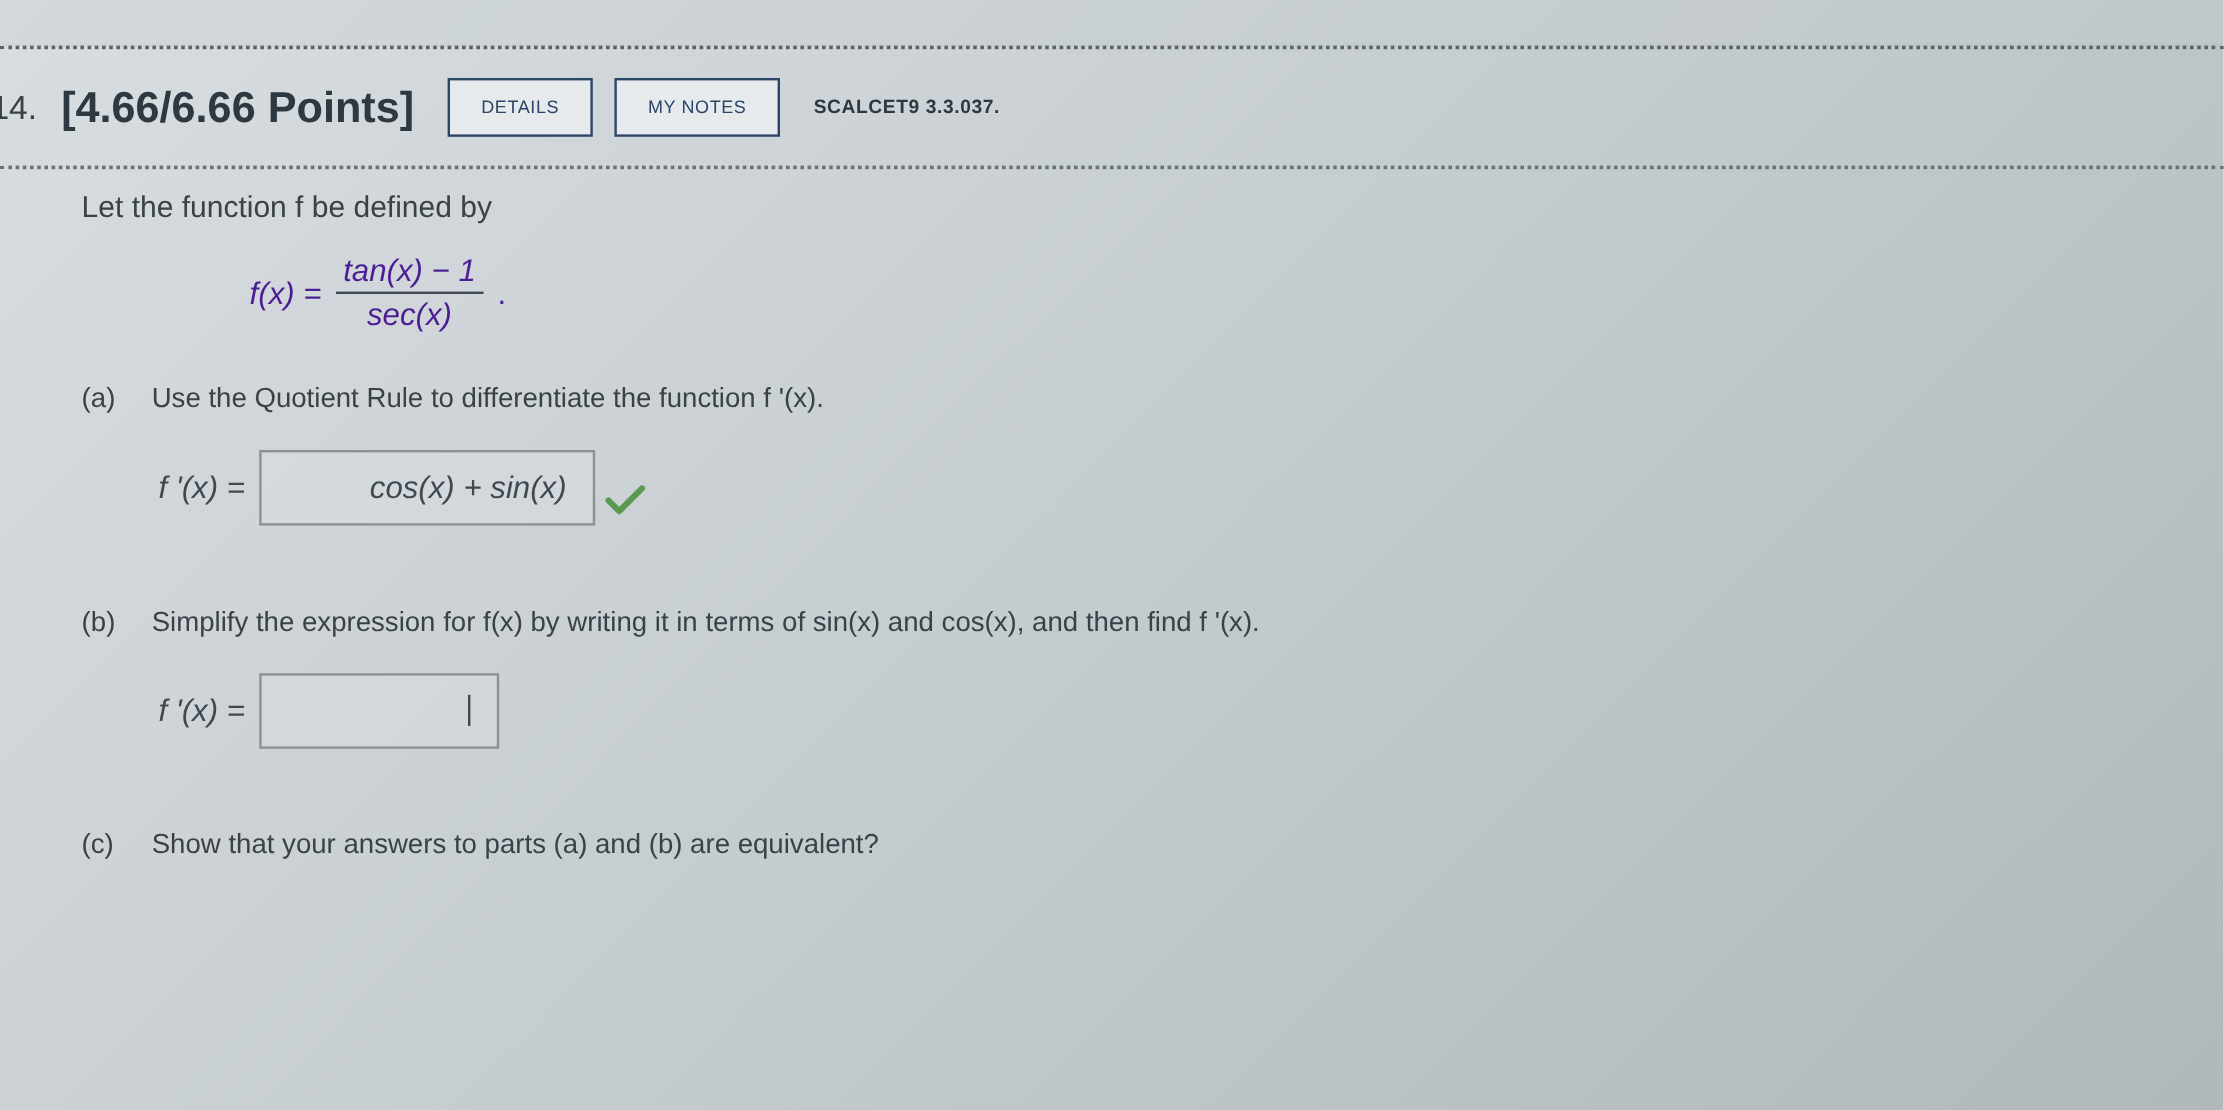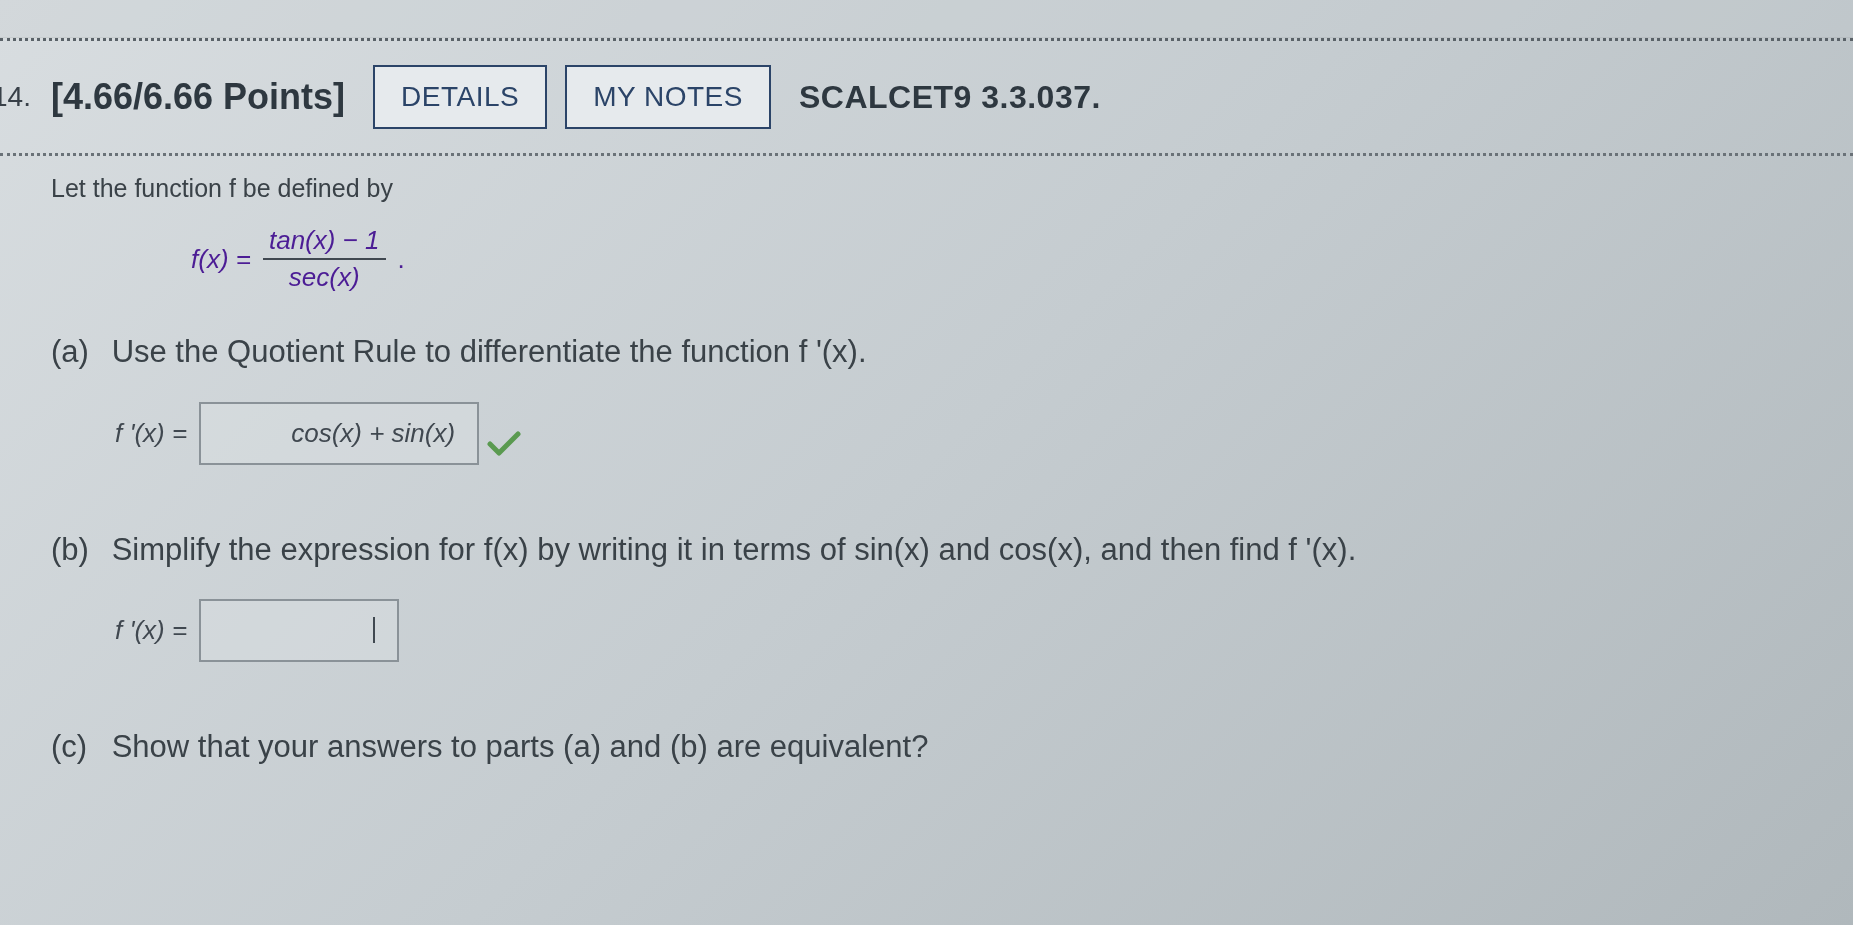--- a/index.html
+++ b/index.html
@@ -45,39 +45,39 @@
       font-size: 36px;
       font-weight: 700;
       color: #2e3840;
       margin-right: 10px;
     }
     .btn {
       border: 2px solid #2b4468;
       background: #e6eaed;
       color: #2b4468;
       padding: 14px 26px;
-      font-size: 28px;
+      font-size: 15px;
       font-weight: 400;
       cursor: pointer;
       letter-spacing: 0.5px;
     }
     .ref-id {
-      font-size: 32px;
+      font-size: 16px;
       font-weight: 700;
       color: #2e3840;
       margin-left: 10px;
       letter-spacing: 0.5px;
     }
     .dotted-mid {
       border-top: 3px dotted #6a7278;
       margin: 0;
       height: 0;
     }
     .content {
-      padding: 18px 40px 30px 51px;
+      padding: 18px 40px 30px 68px;
       color: #303840;
     }
     .intro {
       font-size: 25px;
       margin-bottom: 22px;
       color: #3a4248;
     }
     .formula-def {
       font-size: 26px;
       font-style: italic;
@@ -90,21 +90,21 @@
     }
     .frac {
       display: inline-flex;
       flex-direction: column;
       align-items: center;
       vertical-align: middle;
     }
     .frac .num { padding: 0 6px 2px 6px; border-bottom: 2px solid #404850; }
     .frac .den { padding: 2px 6px 0 6px; }
     .part {
-      font-size: 31px;
+      font-size: 23px;
       margin-bottom: 26px;
       color: #3a4248;
       line-height: 1.5;
     }
     .part-label {
       display: inline-block;
       width: 52px;
     }
     .answer-row {
       margin-left: 64px;

